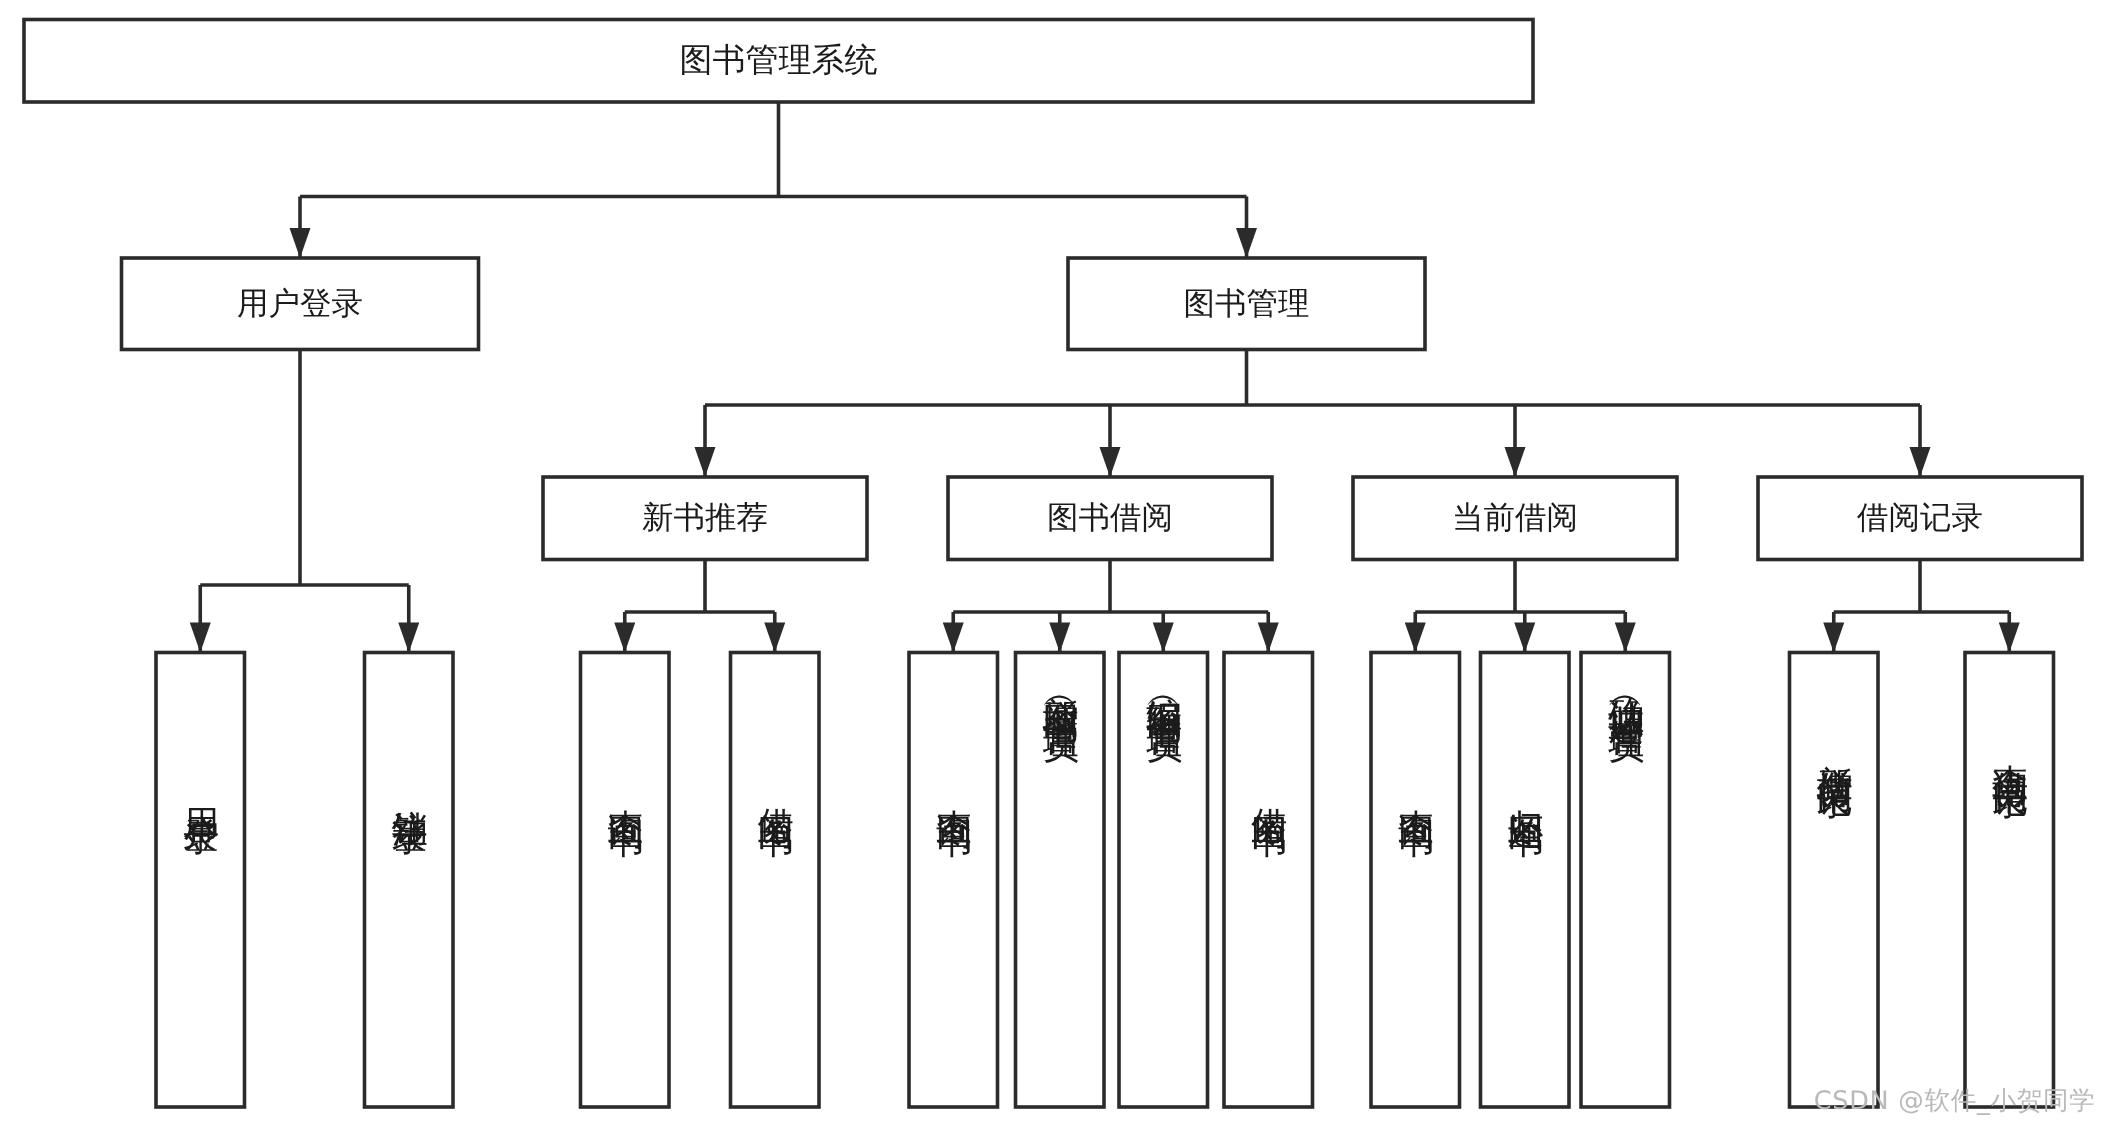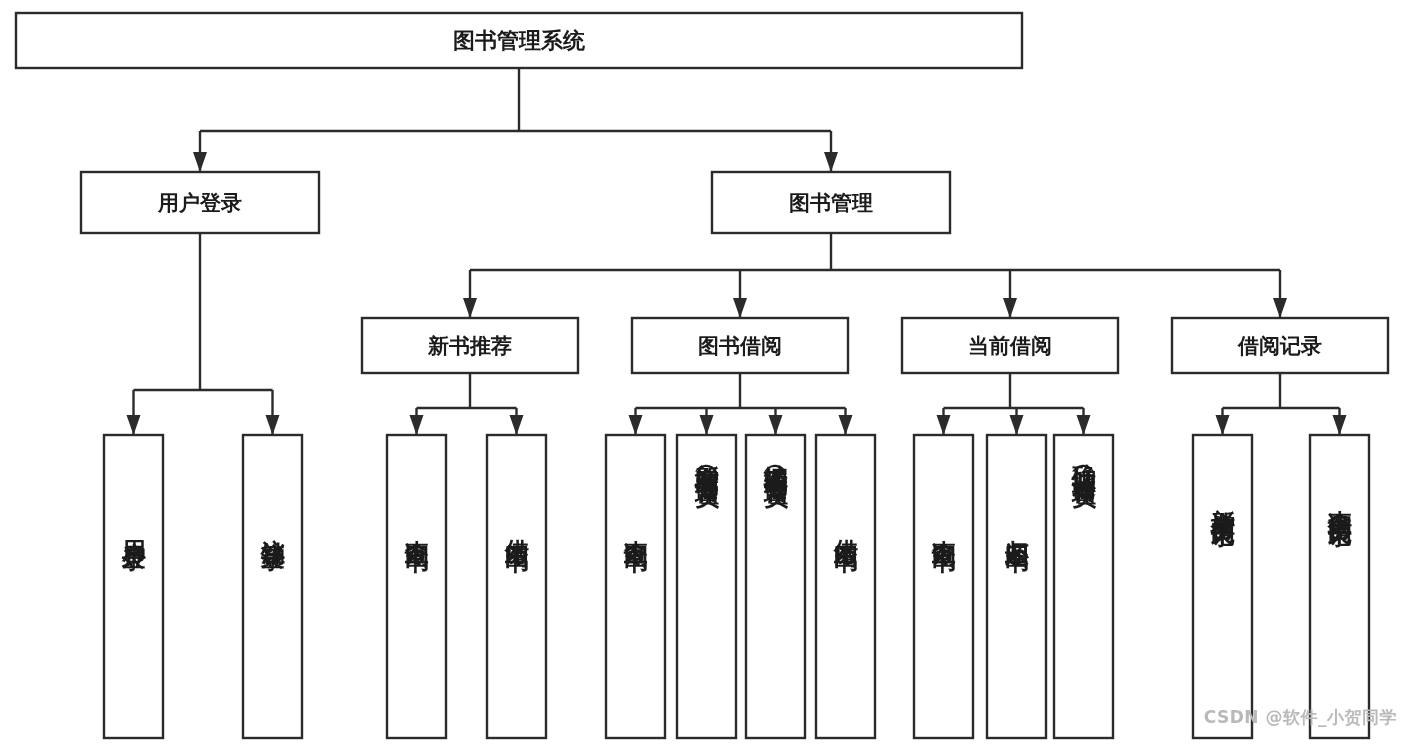--- a/index.html
+++ b/index.html
@@ -11,21 +11,20 @@
     width: 1405px;
     height: 747px;
     font-family: "DejaVu Sans", "Liberation Sans", sans-serif;
     overflow: hidden;
     position: relative;
   }
   #diagram-root {
     position: relative;
     width: 1405px;
     height: 747px;
-    font-weight: bold;
   }
   svg.diagram {
     position: absolute;
     top: 0;
     left: 0;
     width: 1405px;
     height: 747px;
     display: block;
   }
   .node-box {
@@ -72,21 +71,21 @@
     font-size: 24px;
     line-height: 1.05;
     letter-spacing: 3px;
     color: #1b1b1b;
     white-space: nowrap;
     text-align: center;
   }
   .watermark {
     position: absolute;
     right: 8px;
-    bottom: 18px;
+    bottom: 2px;
     font-family: "DejaVu Sans", "Liberation Sans", sans-serif;
     font-size: 17px;
     color: #b9b9b9;
     white-space: nowrap;
     letter-spacing: 0.5px;
   }
 </style>
 </head>
 <body>
 

